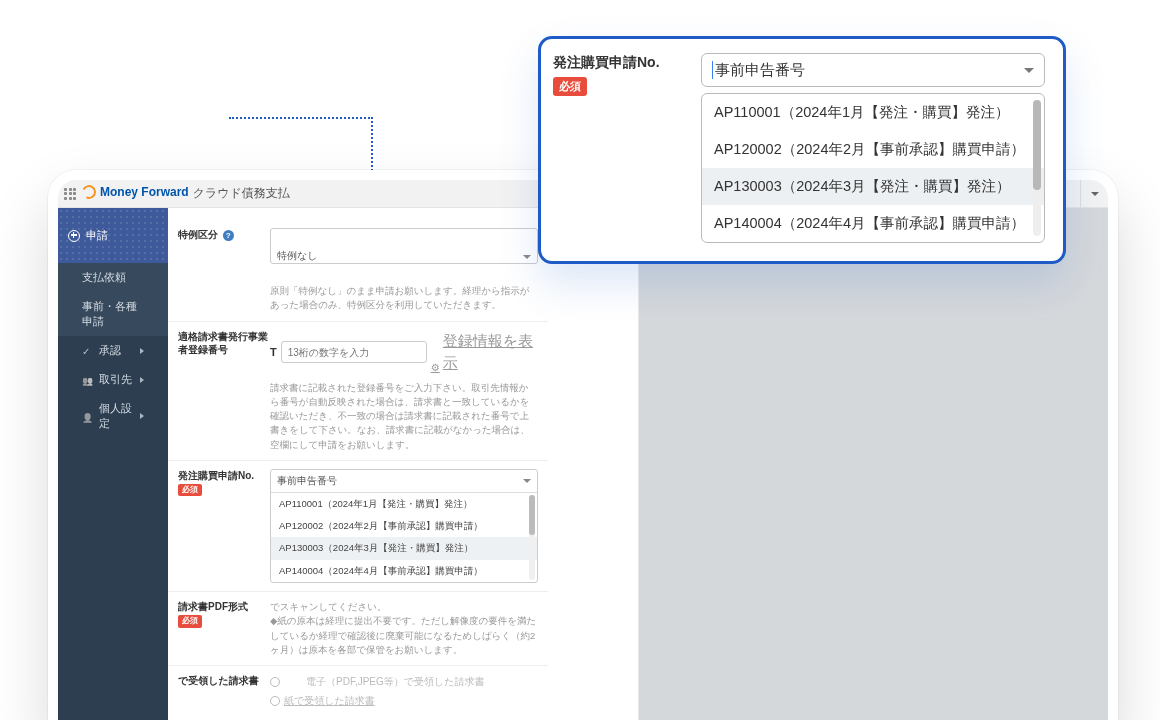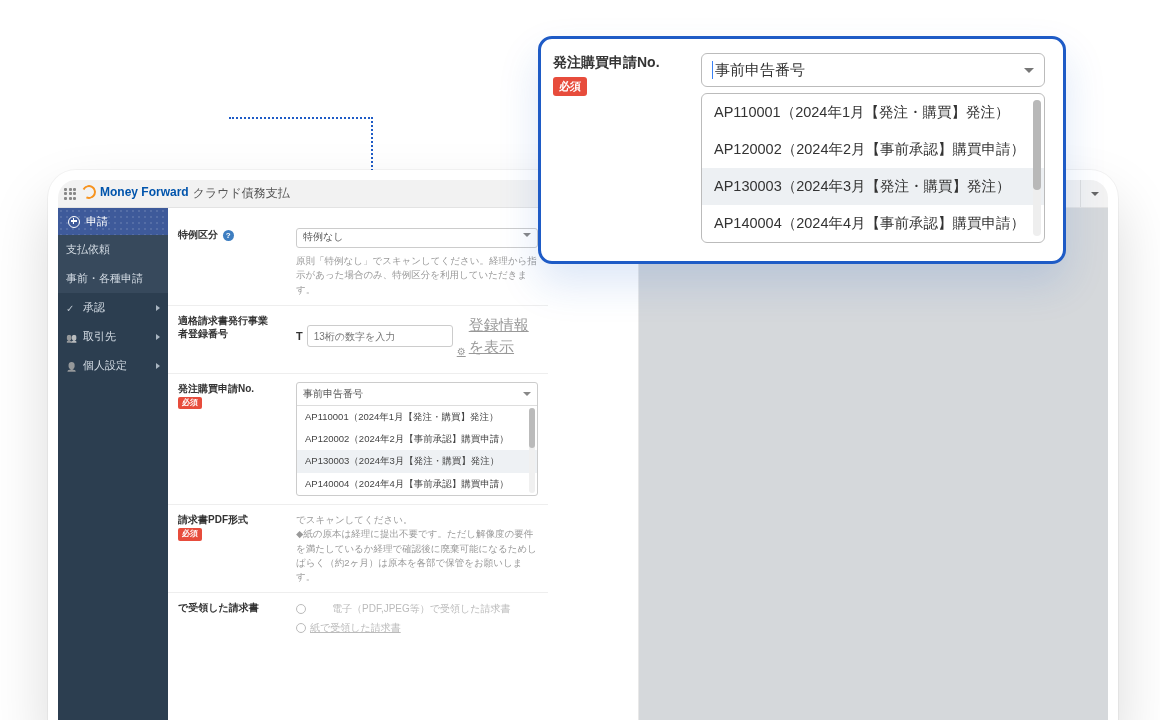--- a/index.html
+++ b/index.html
@@ -21,47 +21,47 @@
   .brand { display:flex; gap:4px; font-size:12px; color:#0054ac; font-weight:600;}
   .brand .logo { width:14px; height:14px; border:2px solid #f7931e; border-radius:50%; border-left-color:transparent; transform:rotate(-20deg);}
   .brand-sub { color:#555; font-weight:400; font-size:12px;}
   .tab-end { margin-left:auto; width:28px; height:100%; border-left:1px solid #ddd; display:flex; align-items:center; justify-content:center;}
   .tab-end::after{content:""; border:4px solid transparent; border-top-color:#666; margin-top:4px;}
 
   .app { display:flex; height: calc(100% - 28px);}
 
   
   .sidebar { width: 110px; background:#2c3e50; color:#d5dde5; font-size:11px; flex-shrink:0;}
-  .side-apply { background:#3e5a9a; color:#fff; padding:6px 10px; display:flex; align-items:center; gap:6px;
+  .side-apply { background:#3e5a9a; color:#fff; padding:20px 10px; display:flex; align-items:center; gap:6px;
     background-image: radial-gradient(rgba(255,255,255,.12) 1px, transparent 1px);
     background-size: 6px 6px;
   }
   .side-apply .plus{ width:12px; height:12px; border:1.5px solid #fff; border-radius:50%; position:relative;}
   .side-apply .plus::before,.side-apply .plus::after{content:"";position:absolute;background:#fff;}
   .side-apply .plus::before{width:6px;height:1.5px;left:1.5px;top:3.5px;}
   .side-apply .plus::after{width:1.5px;height:6px;left:3.75px;top:1.5px;}
-  .side-item { padding:7px 8px; display:flex; align-items:center; gap:6px; justify-content:space-between;}
+  .side-item { padding:7px 24px; display:flex; align-items:center; gap:6px; justify-content:space-between;}
   .side-item .lbl{ display:flex; align-items:center; gap:6px;}
   .side-item.secondary { background:#37495c;}
   .chev { width:0;height:0;border-top:3px solid transparent;border-bottom:3px solid transparent;border-left:4px solid #aab6c2;}
   .ic { width:11px; height:11px; display:inline-block; opacity:.85;}
   .ic-check::before{content:"✓"; font-size:10px; color:#cfd8e1;}
   .ic-people::before{content:"👥"; font-size:9px; filter:grayscale(1) brightness(1.6);}
   .ic-user::before{content:"👤"; font-size:9px; filter:grayscale(1) brightness(1.6);}
 
   
   .panel-wrap { flex:1; overflow:auto; background:#fff; border-right:1px solid #e8e8e8;}
   .panel { width:380px; }
-  .row { display:flex; border-top:1px solid #eee; padding:8px 10px; gap:26px;}
+  .row { display:flex; border-top:1px solid #eee; padding:8px 10px; gap:0;}
   .row:first-child{border-top:none;}
   .rlabel { width:92px; font-size:10px; color:#333; font-weight:600; line-height:1.3;}
   .rlabel .q{ display:inline-block; width:11px;height:11px; border-radius:50%; background:#3e7ec1; color:#fff; font-size:8px; text-align:center; line-height:11px; margin-left:2px;}
   .req-badge{ display:inline-block; background:#e74c3c; color:#fff; font-size:8px; padding:1px 4px; border-radius:2px; font-weight:600;}
   .rcontent { flex:1; font-size:10px; color:#888; line-height:1.5;}
-  .select-mock { border:1px solid #ccc; border-radius:3px; height:20px; display:flex; align-items:flex-start; padding:0 6px; color:#555; font-size:10px; justify-content:space-between; background:#fff; margin-bottom:6px;}
+  .select-mock { border:1px solid #ccc; border-radius:3px; height:36px; display:flex; align-items:flex-end; padding:0 6px; color:#555; font-size:10px; justify-content:space-between; background:#fff; margin-bottom:20px;}
   .select-mock .arr{ border:4px solid transparent; border-top-color:#888; margin-top:4px;}
   .help { color:#999; font-size:9.5px; line-height:1.5;}
   .t-input{ display:flex; align-items:center; gap:4px; margin-bottom:6px;}
   .t-input .T{ font-weight:700; color:#333; font-size:11px;}
   .t-input input{ flex:1; height:22px; border:1px solid #ccc; border-radius:3px; padding:0 6px; font-size:10px;}
   .eye-link{ color:#999; font-size:15px; display:flex; align-items:flex-end; gap:3px;text-decoration:underline;}
   .eye-link::before{content:"⚙"; font-size:10px;}
 
   .dd-mock { border:1px solid #ccc; border-radius:3px; background:#fff; position:relative;}
   .dd-mock .dd-head{ height:22px; display:flex; align-items:center; padding:0 6px; font-size:10px; color:#555; justify-content:space-between;}
@@ -174,34 +174,35 @@
 
           <div class="row" style="padding-top:20px;">
             <div class="rlabel">
               <span>特例区分</span> <span class="q">?</span>
             </div>
             <div class="rcontent">
               <div class="select-mock">
                 <span>特例なし</span>
                   <span class="arr"></span>
               </div>
-              <div class="help">原則「特例なし」でスキャンしてください。経理から指示があった場合のみ、特例区分を利用していただきます。</div>
+              <div class="help">原則「特例なし」のまま申請お願いします。経理から指示があった場合のみ、特例区分を利用していただきます。</div>
             </div>
           </div>
 
           <div class="row">
             <div class="rlabel">適格請求書発行事業者登録番号</div>
             <div class="rcontent">
               <div class="t-input">
                 <span class="T">T</span>
                 <input placeholder="13桁の数字を入力" style="">
                 <span class="eye-link">
                     <span>登録情報を表示</span>
                   </span>
               </div>
+              <div class="help">請求書に記載された登録番号をご入力下さい。取引先情報から番号が自動反映された場合は、請求書と一致しているかを確認いただき、不一致の場合は請求書に記載された番号で上書きをして下さい。なお、請求書に記載がなかった場合は、空欄にして申請をお願いします。</div>
             </div>
           </div>
 
           <div class="row">
             <div class="rlabel">
               <span>発注購買申請No.</span><br>
               <span class="req-badge">必須</span>
             </div>
             <div class="rcontent">
               <div class="dd-mock">

